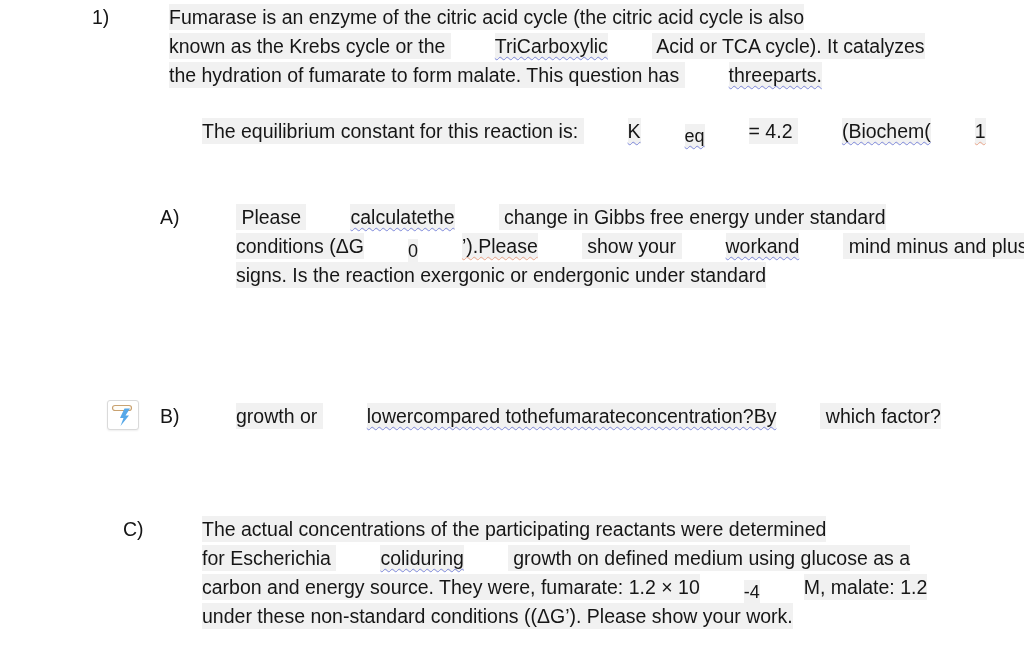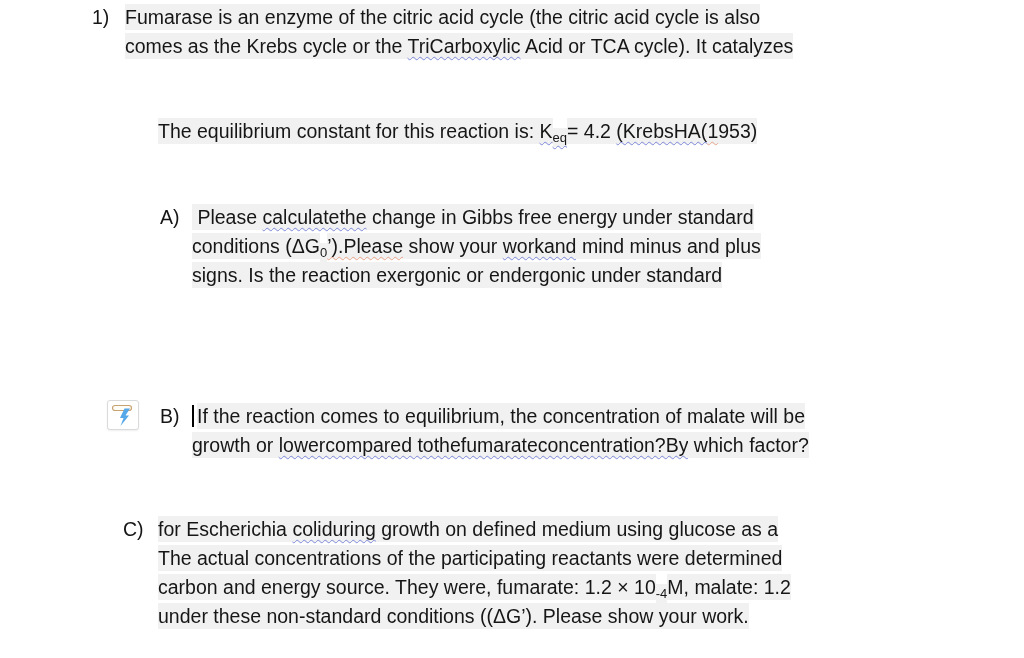--- a/index.html
+++ b/index.html
@@ -20,23 +20,23 @@
     position: relative;
   }
   .doc { position: absolute; inset: 0; }
   .para { position: absolute; }
   .marker {
     position: absolute; top: 0;
     line-height: 29px;
     white-space: pre;
   }
   .line { height: 29px; line-height: 29px; white-space: pre; }
-  .run { background: var(--hl); padding: 2px 0; }
+  .run { background: var(--hl); padding: 2px 0; margin-left: 44px; }
   .sub {
-    font-size: 13px;
+    font-size: 18px;
     vertical-align: -4px;
     letter-spacing: 0;
   }
   .u-blue, .u-orange {
     text-decoration-line: underline;
     text-decoration-style: wavy;
     text-decoration-thickness: 1px;
     text-underline-offset: 3px;
     text-decoration-skip-ink: none;
   }
@@ -65,27 +65,28 @@
 </style>
 </head>
 <body>
 
 <div class="doc">
 
   <div class="para" style="left:125px; top:3px;">
     <span class="marker" style="left:-33px;">1)</span>
     <div>
         <div class="line"><span class="run">Fumarase is an enzyme of the citric acid cycle (the citric acid cycle is also</span></div>
-        <div class="line"><span class="run">comes as the Krebs cycle or the </span><span class="run u-blue">TriCarboxylic</span><span class="run"> Acid or TCA cycle). It catalyzes</span></div>
+        <div class="line"><span class="run">known as the Krebs cycle or the </span><span class="run u-blue">TriCarboxylic</span><span class="run"> Acid or TCA cycle). It catalyzes</span></div>
+        <div class="line"><span class="run">the hydration of fumarate to form malate. This question has </span><span class="run u-blue">threeparts.</span></div>
       </div>
   </div>
 
   <div class="para" style="left:158px; top:117px;">
     <div>
-        <div class="line"><span class="run">The equilibrium constant for this reaction is: </span><span class="run u-blue">K</span><span class="run sub u-blue">eq</span><span class="run">= 4.2 </span><span class="run u-blue">(KrebsHA(</span><span class="run u-orange">1</span><span class="run">953)</span></div>
+        <div class="line"><span class="run">The equilibrium constant for this reaction is: </span><span class="run u-blue">K</span><span class="run sub u-blue">eq</span><span class="run">= 4.2 </span><span class="run u-blue">(Biochem(</span><span class="run u-orange">1</span><span class="run">953)</span></div>
       </div>
   </div>
 
   <div class="para" style="left:192px; top:203px;">
     <span class="marker" style="left:-32px;">A)</span>
     <div>
         <div class="line"><span class="run"> Please </span><span class="run u-blue">calculatethe</span><span class="run"> change in Gibbs free energy under standard</span></div>
         <div class="line"><span class="run">conditions (ΔG</span><span class="run sub">0</span><span class="run u-orange">’).Please</span><span class="run"> show your </span><span class="run u-blue">workand</span><span class="run"> mind minus and plus</span></div>
         <div class="line"><span class="run">signs. Is the reaction exergonic or endergonic under standard</span></div>
       </div>
@@ -94,28 +95,27 @@
   <button class="smart-btn">
     <svg width="26" height="24" viewBox="0 0 26 24">
       <rect x="2.5" y="2.5" width="19" height="5" rx="2.5" fill="#fffdf8" stroke="#c9a271" stroke-width="1.2"></rect>
       <polygon points="14.5,5.5 20,5.5 15.5,12.5 19,12.5 10.5,23 13.5,15 10,15" fill="#57a8e8"></polygon>
     </svg>
   </button>
 
   <div class="para" style="left:192px; top:402px;">
     <span class="marker" style="left:-32px;">B)</span>
     <div>
-        <div class="line"><span class="cursor"></span><span class="run">If the reaction comes to equilibrium, the concentration of malate will be</span></div>
         <div class="line"><span class="run">growth or </span><span class="run u-blue">lowercompared tothefumarateconcentration?By</span><span class="run"> which factor?</span></div>
       </div>
   </div>
 
   <div class="para" style="left:158px; top:515px;">
     <span class="marker" style="left:-35px;">C)</span>
     <div>
+        <div class="line"><span class="run">The actual concentrations of the participating reactants were determined</span></div>
         <div class="line"><span class="run">for Escherichia </span><span class="run u-blue">coliduring</span><span class="run"> growth on defined medium using glucose as a</span></div>
-        <div class="line"><span class="run">The actual concentrations of the participating reactants were determined</span></div>
         <div class="line"><span class="run">carbon and energy source. They were, fumarate: 1.2 × 10</span><span class="run sub">-4</span><span class="run">M, malate: 1.2</span></div>
         <div class="line"><span class="run">under these non-standard conditions ((ΔG’). Please show your work.</span></div>
       </div>
   </div>
 
 </div>
 
 </body></html>

